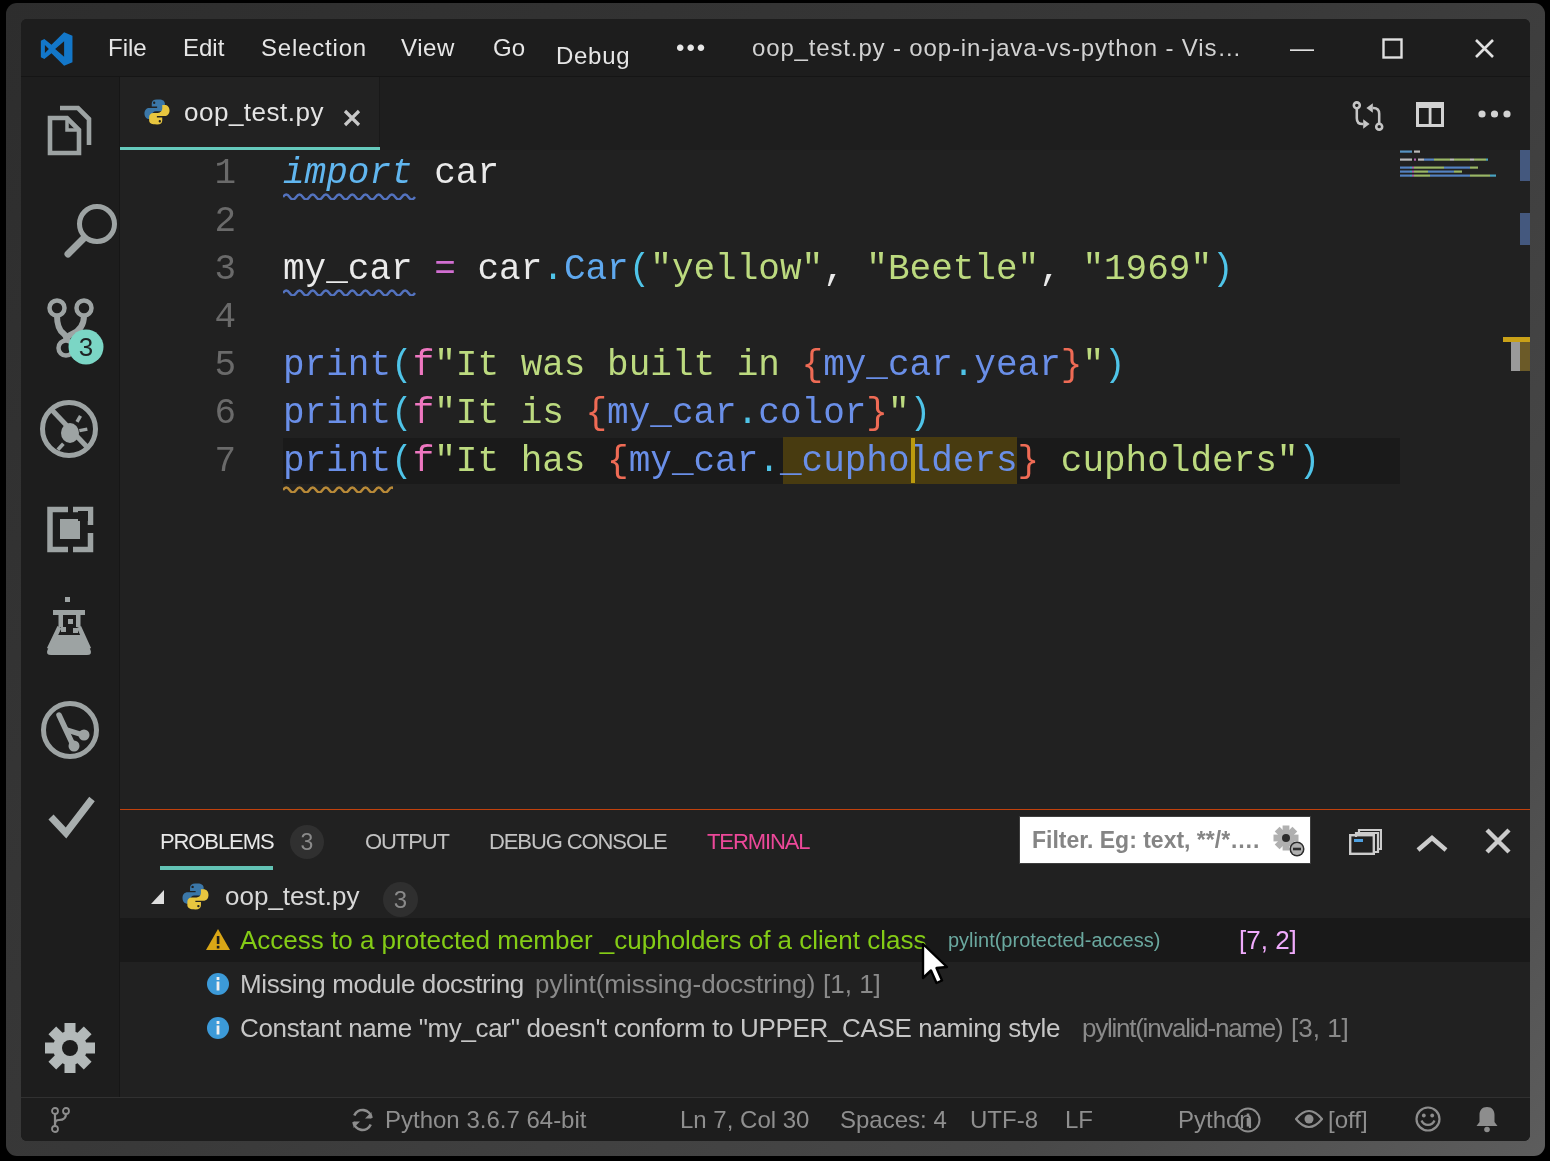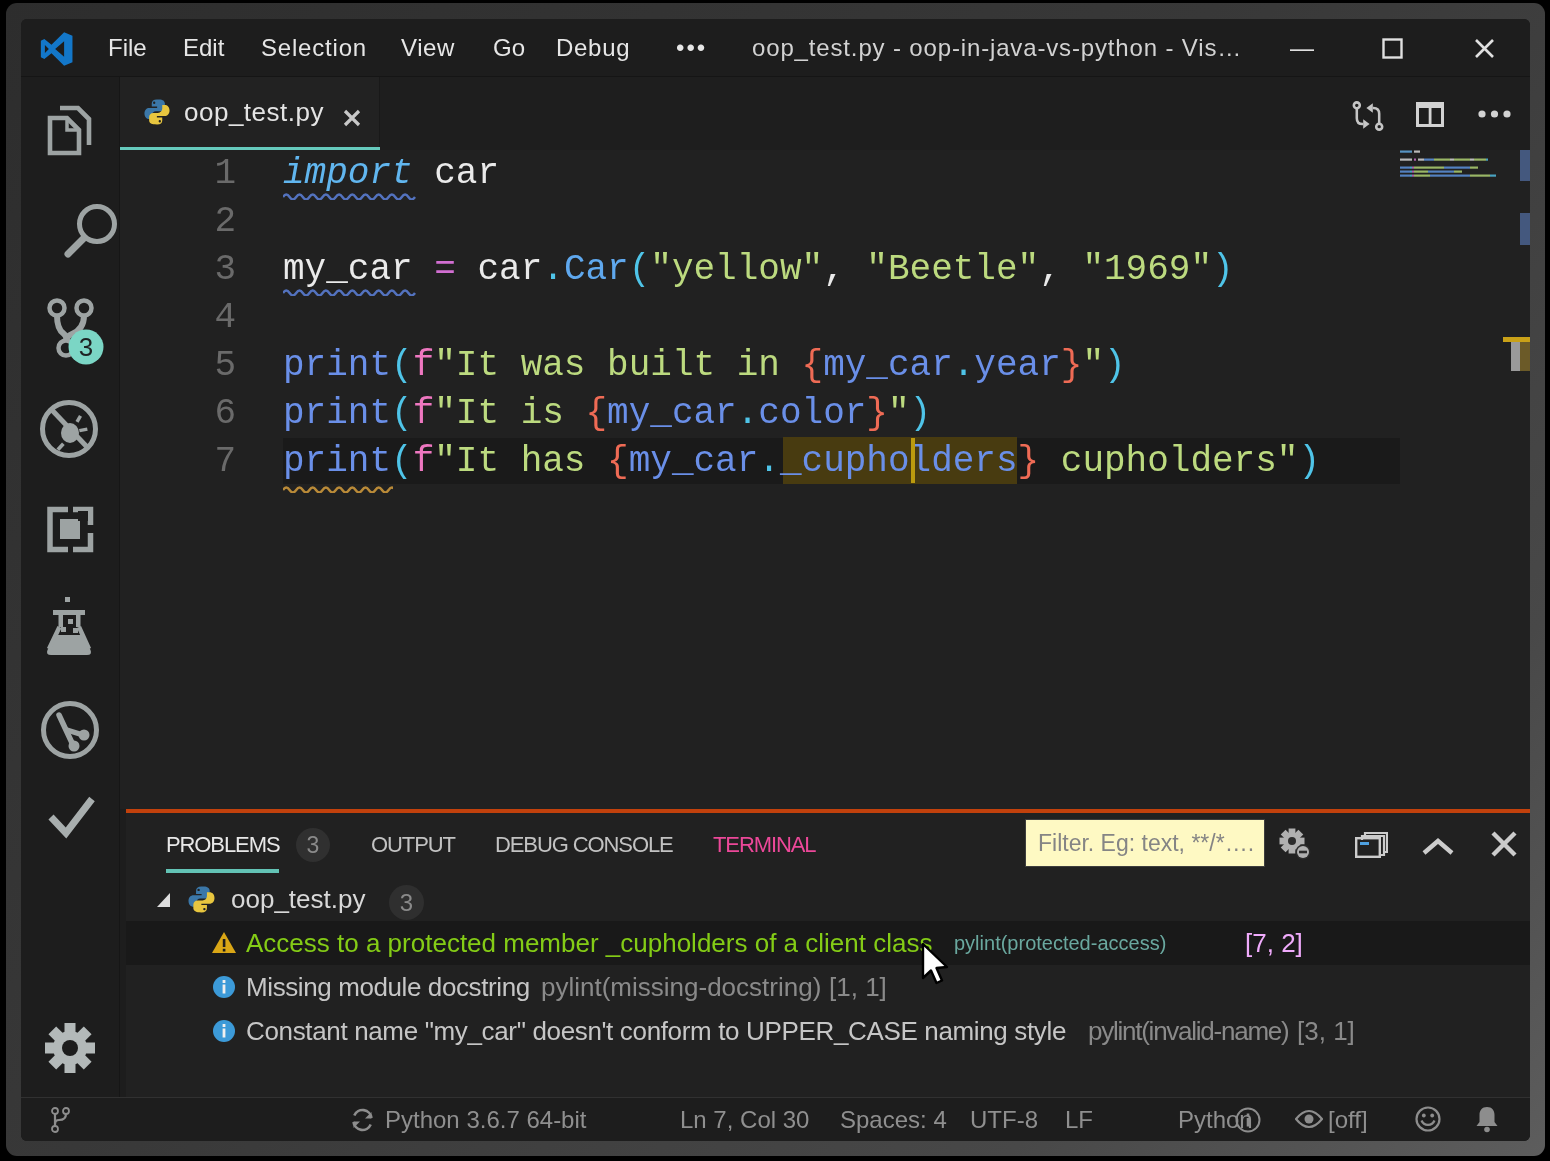--- a/index.html
+++ b/index.html
@@ -31,40 +31,40 @@
   .tok-w { color:#eaeaea; }
   .tok-op { color:#d26fd2; }
   .tok-cls { color:#5fa8ee; }
   .tok-par { color:#4fc4e8; }
   .tok-str { color:#bcda7f; }
   .tok-f { color:#ee77c0; }
   .tok-fn { color:#6a8fe8; }
   .tok-br { color:#ef6b55; }
 
   
-  #panel { left:105px; top:790px; width:1410px; height:289px; background:#212121; border-top:4px solid #c2410c; }
+  #panel { left:99px; top:790px; width:1410px; height:289px; background:#212121; border-top:1px solid #c2410c; }
 
   
   #status { left:0; top:1078px; width:1509px; height:44px; background:#1d1d1d; color:#8f8f8f; font-size:24px; border-top:1px solid #313131; }
   .sitem { position:absolute; top:0; height:43px; line-height:43px; }
 </style>
 </head>
 <body>
   <div id="frame" class="abs"></div>
   <div id="content" class="abs">
     <div id="titlebar" class="abs">
       <svg class="abs" style="left:19px; top:13px;" width="34" height="34" viewBox="0 0 100 100">
         <path fill-rule="evenodd" fill="#1377c9" d="M70.9,0.8 L95.5,10.7 V89.3 L70.9,99.2 L33.8,62.7 L12.8,79.2 L2.5,74 V26 L12.8,20.8 L33.8,37.3 Z M14.4,38.5 L26,50 L14.4,61.5 Z M44.6,50 L70.9,72.5 V27.5 Z"></path>
       </svg>
       <div class="menu" style="left:87px;">File</div>
       <div class="menu" style="left:162px;">Edit</div>
       <div class="menu" style="left:240px; letter-spacing:0.8px;">Selection</div>
       <div class="menu" style="left:380px; letter-spacing:0.6px;">View</div>
       <div class="menu" style="left:472px;">Go</div>
-      <div class="menu" style="left:535px; letter-spacing:0.7px;">Debug</div>
+      <div class="menu" style="left:535px; letter-spacing:0.7px;margin-top:8px;">Debug</div>
       <div class="menu" style="left:655px; letter-spacing:2px;">•••</div>
       <div id="wtitle">oop_test.py - oop-in-java-vs-python - Vis…</div>
       <div class="menu" style="left:1269px; color:#e0e0e0;">—</div>
       <svg class="abs" style="left:1361px; top:19px;" width="21" height="21" viewBox="0 0 21 21">
         <rect x="1.5" y="1.5" width="18" height="18" fill="none" stroke="#e0e0e0" stroke-width="2.4"></rect>
       </svg>
       <svg class="abs" style="left:1453px; top:19px;" width="21" height="21" viewBox="0 0 21 21">
         <path d="M2 2 L19 19 M19 2 L2 19" stroke="#e0e0e0" stroke-width="2.6"></path>
       </svg>
     </div>
@@ -248,21 +248,21 @@
       <div class="abs" style="left:1400px; top:192px; width:10px; height:29px; background:#6b5a28;"></div>
     </div>
     <div id="panel" class="abs">
       <div class="abs" style="left:40px; top:10px; height:44px; line-height:44px; font-size:22px; color:#e8e8e8; letter-spacing:-1.1px;">PROBLEMS</div>
       <div class="abs" style="left:170px; top:15px; width:34px; height:34px; border-radius:17px; background:#303030; color:#8a8a8a; font-size:23px; text-align:center; line-height:34px;">3</div>
       <div class="abs" style="left:245px; top:10px; height:44px; line-height:44px; font-size:22px; color:#c2c2c2; letter-spacing:-1.1px;">OUTPUT</div>
       <div class="abs" style="left:369px; top:10px; height:44px; line-height:44px; font-size:22px; color:#c2c2c2; letter-spacing:-1.1px;">DEBUG CONSOLE</div>
       <div class="abs" style="left:587px; top:10px; height:44px; line-height:44px; font-size:22px; color:#ec4899; letter-spacing:-1.1px;">TERMINAL</div>
       <div class="abs" style="left:40px; top:56px; width:113px; height:3.5px; background:#63c3b5;"></div>
 
-      <div class="abs" style="left:899px; top:6px; width:240px; height:48px; background:#fef9c3; border:1px solid #3e3e3e;">
+      <div class="abs" style="left:899px; top:6px; width:292px; height:48px; background:#ffffff; border:1px solid #3e3e3e;font-weight:bold;">
         <div class="abs" style="left:12px; top:0; height:46px; line-height:46px; font-size:23px; color:#858585;">Filter. Eg: text, **/*….</div>
         <svg class="abs" style="left:252px; top:8px;" width="34" height="32" viewBox="0 0 34 32">
           <g transform="translate(14,13)" fill="#b0b0b0">
             <rect x="-3.4" y="-12.5" width="6.8" height="25"></rect>
             <rect x="-3.4" y="-12.5" width="6.8" height="25" transform="rotate(45)"></rect>
             <rect x="-3.4" y="-12.5" width="6.8" height="25" transform="rotate(90)"></rect>
             <rect x="-3.4" y="-12.5" width="6.8" height="25" transform="rotate(135)"></rect>
             <circle cx="0" cy="0" r="8.5"></circle>
             <circle cx="0" cy="0" r="4" fill="#2c2c2c"></circle>
           </g>

